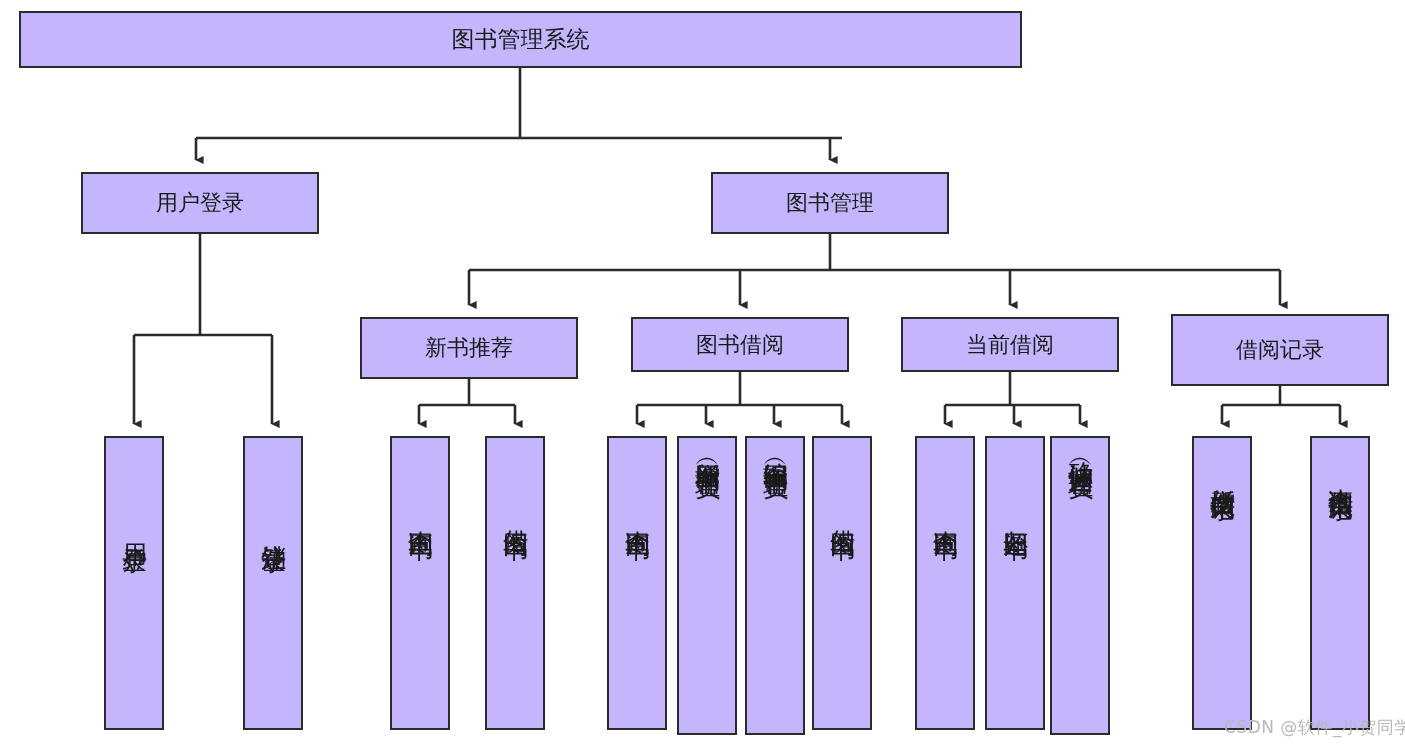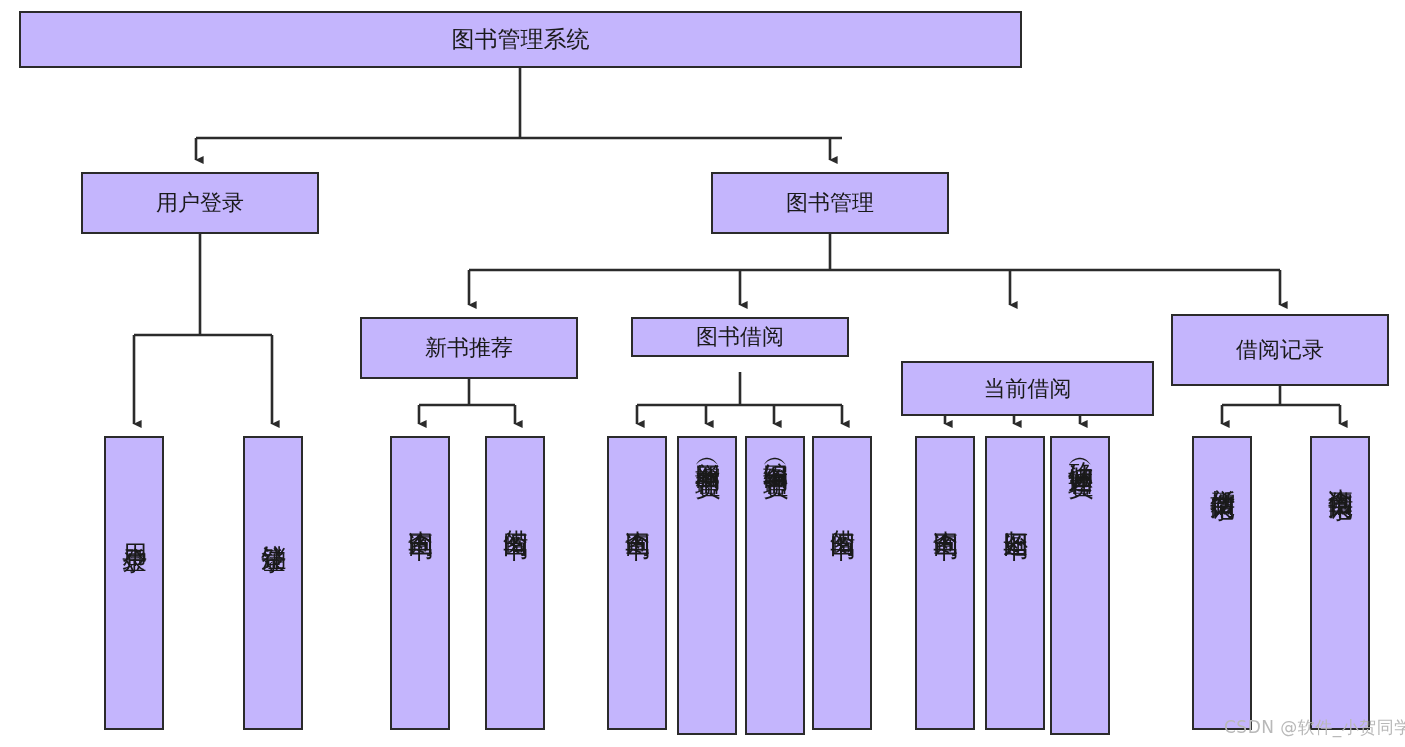--- a/index.html
+++ b/index.html
@@ -133,24 +133,24 @@
   <div class="node level1" style="left:81px; top:172px; width:238px; height:62px;">
     <span class="node-label">用户登录</span>
   </div>
   <div class="node level1" style="left:711px; top:172px; width:238px; height:62px;">
     <span class="node-label">图书管理</span>
   </div>
 
   <div class="node level2" style="left:360px; top:317px; width:218px; height:62px;">
     <span class="node-label">新书推荐</span>
   </div>
-  <div class="node level2" style="left:631px; top:317px; width:218px; height:40px;">
+  <div class="node level2" style="left:631px; top:317px; width:218px; height:55px;">
     <span class="node-label">图书借阅</span>
   </div>
-  <div class="node level2" style="left:901px; top:317px; width:253px; height:55px;margin-top:44px;">
+  <div class="node level2" style="left:901px; top:317px; width:218px; height:55px;">
     <span class="node-label">当前借阅</span>
   </div>
   <div class="node level2" style="left:1171px; top:314px; width:218px; height:72px;">
     <span class="node-label">借阅记录</span>
   </div>
 
   <div class="node leaf" style="left:104px; top:436px; width:60px; height:294px;">
     <span class="node-label" style="margin-top:86px;">用户登录</span>
   </div>
   <div class="node leaf" style="left:243px; top:436px; width:60px; height:294px;">

